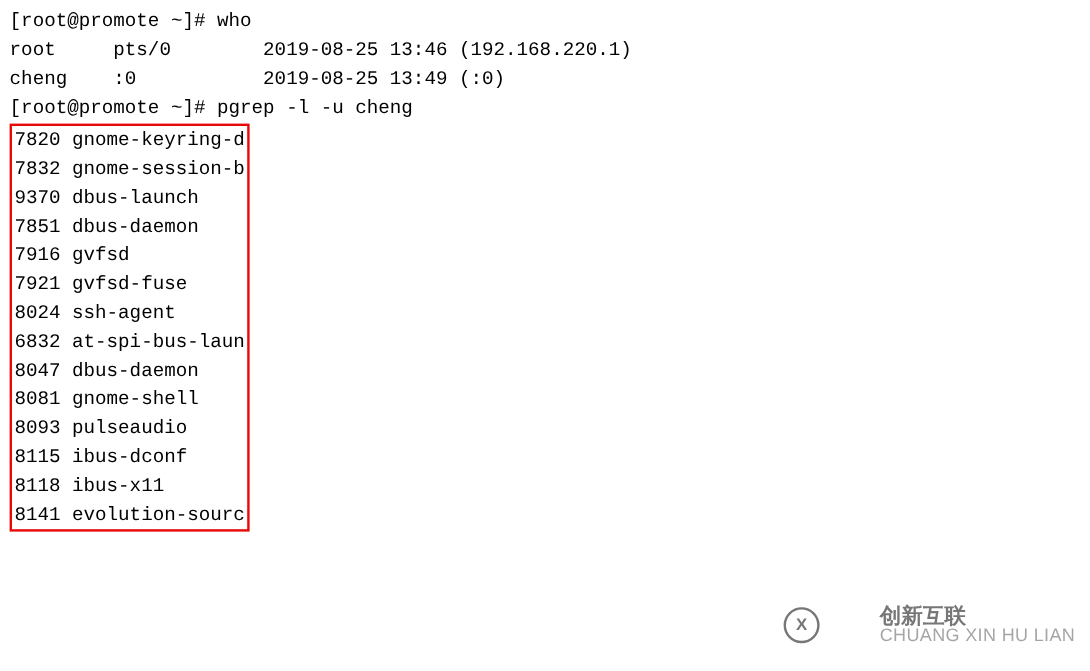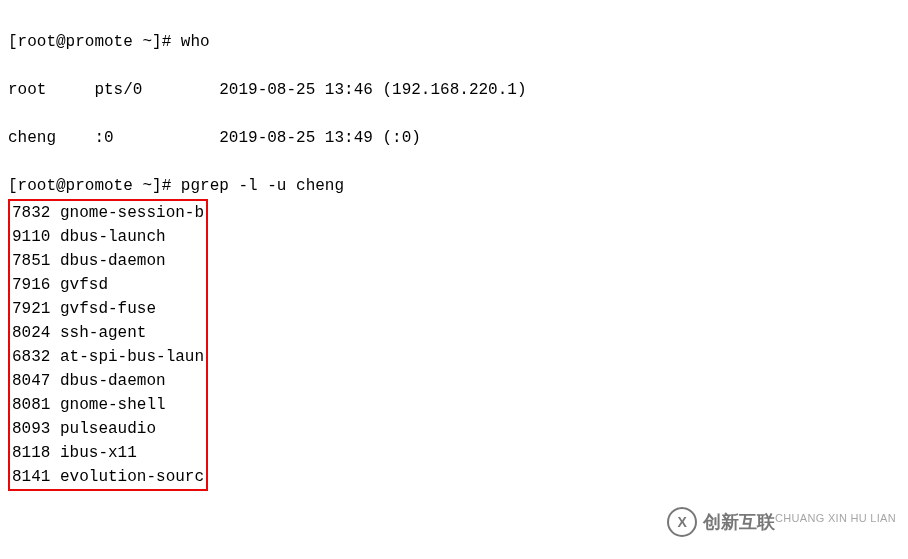--- a/index.html
+++ b/index.html
@@ -14,21 +14,20 @@
       line-height: 1.5;
       color: #000000;
       padding: 6px 8px;
       width: 908px;
       height: 559px;
       position: relative;
       overflow: hidden;
     }
     .terminal-line {
       white-space: pre;
-      margin-top: 24px;
     }
     .red-box {
       border: 2px solid #e80808;
       padding: 0px 2px;
       margin-top: 1px;
       display: inline-block;
     }
     .proc-row {
       white-space: pre;
     }
@@ -49,59 +48,63 @@
       display: flex;
       align-items: center;
       justify-content: center;
       font-weight: bold;
       color: #4a4a4a;
       font-size: 14px;
       font-family: Arial, sans-serif;
     }
     .watermark .wm-text {
       display: flex;
+      flex-direction: column;
       line-height: 1.0;
       font-family: "Microsoft YaHei", Arial, sans-serif;
+      margin-left: 44px;
     }
     .watermark .wm-main {
       font-size: 18px;
       font-weight: bold;
       color: #4a4a4a;
     }
     .watermark .wm-sub {
-      font-size: 11px;
+      font-size: 15px;
       color: #888;
       letter-spacing: 0.3px;
       font-family: Arial, sans-serif;
     }
   </style>
 </head>
 <body>
 
 
 
 <div class="terminal-line"><span>[root@promote ~]# </span><span>who</span></div>
 
 <div class="terminal-line">root     pts/0        2019-08-25 13:46 (192.168.220.1)</div>
 <div class="terminal-line">cheng    :0           2019-08-25 13:49 (:0)</div>
 
 <div class="terminal-line"><span>[root@promote ~]# </span><span>pgrep -l -u cheng</span></div>
 
 <div class="red-box">
   <div id="proc-list">
+      <div class="proc-row">7820 gnome-keyring-d</div>
       <div class="proc-row">7832 gnome-session-b</div>
-      <div class="proc-row">9110 dbus-launch</div>
+      <div class="proc-row">9370 dbus-launch</div>
       <div class="proc-row">7851 dbus-daemon</div>
       <div class="proc-row">7916 gvfsd</div>
       <div class="proc-row">7921 gvfsd-fuse</div>
       <div class="proc-row">8024 ssh-agent</div>
       <div class="proc-row">6832 at-spi-bus-laun</div>
       <div class="proc-row">8047 dbus-daemon</div>
       <div class="proc-row">8081 gnome-shell</div>
       <div class="proc-row">8093 pulseaudio</div>
+      <div class="proc-row">8115 ibus-dconf</div>
       <div class="proc-row">8118 ibus-x11</div>
       <div class="proc-row">8141 evolution-sourc</div>
     </div>
 </div>
 
 <div class="watermark">
   <div class="logo-circle">X</div>
   <div class="wm-text">
     <span class="wm-main">创新互联</span>
     <span class="wm-sub">CHUANG XIN HU LIAN</span>

